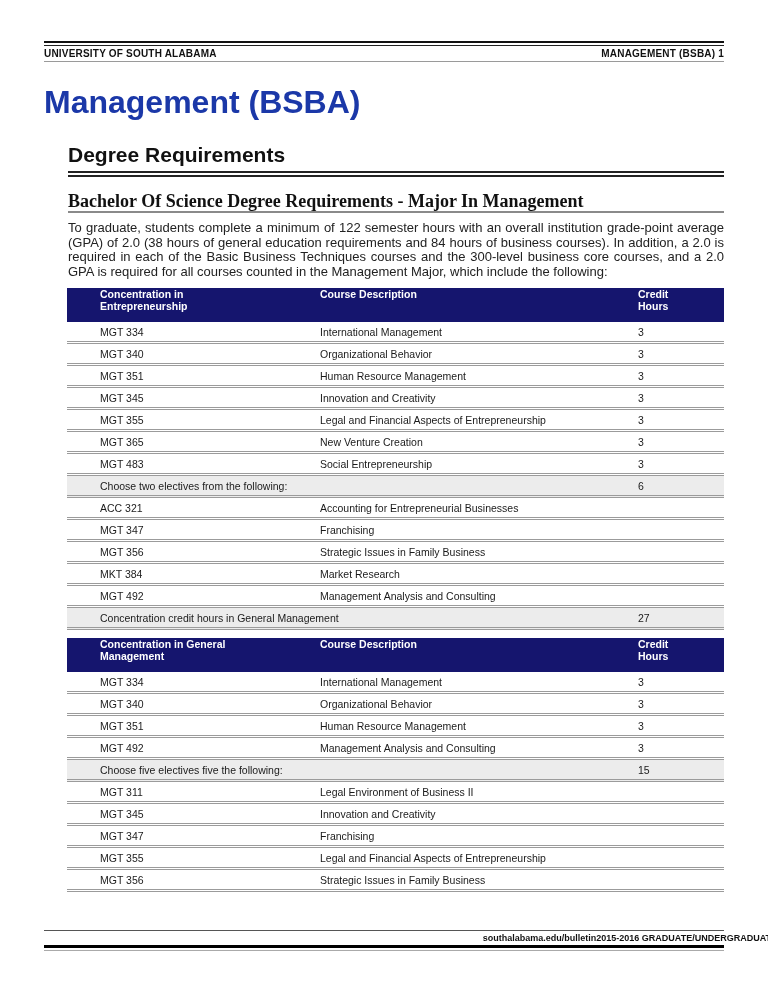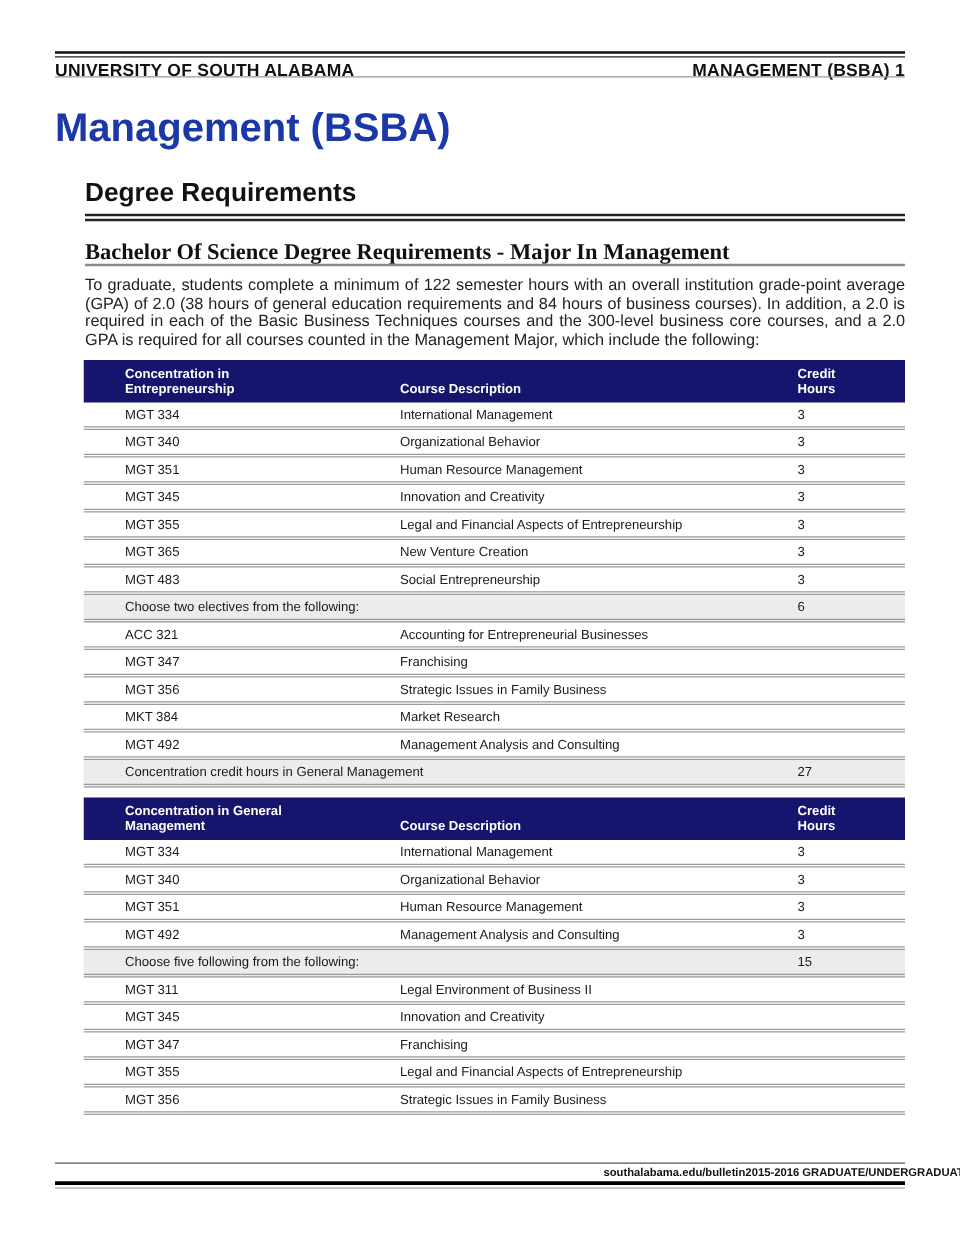--- a/index.html
+++ b/index.html
@@ -4,41 +4,41 @@
 <title>Management (BSBA)</title>
 <style>
   html,body{margin:0;padding:0;background:#fff;}
   .page{position:relative;width:768px;height:994px;background:#ffffff;overflow:hidden;
         font-family:"Liberation Sans",sans-serif;color:#1a1a1a;}
 
   
   .hdr-rule{position:absolute;left:44px;top:41px;width:680px;height:2px;
             border-top:2.5px solid #111;border-bottom:1px solid #222;}
   .hdr-row{position:absolute;left:44px;top:48px;width:680px;display:flex;
-           justify-content:space-between;font-size:14px;font-weight:bold;
+           justify-content:space-between;font-size:10px;font-weight:bold;
            letter-spacing:.2px;color:#111;}
   .hdr-thin{position:absolute;left:44px;top:61px;width:680px;border-top:1.5px solid #9a9a9a;}
 
   
   .title{position:absolute;left:44px;top:84px;font-size:32px;font-weight:bold;
          color:#1b38a8;letter-spacing:0;}
   .degree{position:absolute;left:68px;top:143px;font-size:21px;font-weight:bold;color:#111;}
   .degree-underline{position:absolute;left:68px;top:171px;width:656px;height:2px;
          border-top:2px solid #222;border-bottom:2px solid #222;}
   .bachelor{position:absolute;left:68px;top:191px;font-family:"Liberation Serif",serif;
          font-size:18px;font-weight:bold;color:#111;}
   .bachelor-underline{position:absolute;left:68px;top:211px;width:656px;
          border-top:2px solid #8a8a8a;}
   .para{position:absolute;left:68px;top:221px;width:656px;font-size:13px;
         line-height:14.7px;text-align:justify;color:#222;}
 
   
   .table{position:absolute;left:67px;width:657px;}
   .t1{top:288px;} .t2{top:638px;}
-  .thead{background:#15156e;color:#fff;height:34px;display:flex;align-items:flex-end;
+  .thead{background:#15156e;color:#fff;height:34px;display:flex;align-items:flex-start;
          box-sizing:border-box;padding-bottom:5px;font-size:10.5px;font-weight:bold;}
   .c1{width:253px;box-sizing:border-box;padding-left:33px;}
   .c2{width:318px;box-sizing:border-box;}
   .c3{width:86px;box-sizing:border-box;}
   .th.c1 span{display:block;max-width:135px;line-height:12px;}
   .th.c3 span{display:block;max-width:46px;line-height:12px;}
   .row{display:flex;align-items:center;box-sizing:border-box;min-height:22px;
        padding:3px 0;border-bottom:3px double #9b9b9b;font-size:10.5px;color:#1a1a1a;}
   .row.note{background:#ececec;}
   .cspan{width:571px;box-sizing:border-box;padding-left:33px;}
@@ -179,21 +179,21 @@
           <div class="c1">MGT 351</div>
           <div class="c2">Human Resource Management</div>
           <div class="c3">3</div>
         </div>
         <div class="row">
           <div class="c1">MGT 492</div>
           <div class="c2">Management Analysis and Consulting</div>
           <div class="c3">3</div>
         </div>
         <div class="row note">
-          <div class="cspan">Choose five following from the following:</div>
+          <div class="cspan">Choose five electives five the following:</div>
           <div class="c3">15</div>
         </div>
         <div class="row">
           <div class="c1">MGT 311</div>
           <div class="c2">Legal Environment of Business II</div>
           <div class="c3"></div>
         </div>
         <div class="row">
           <div class="c1">MGT 345</div>
           <div class="c2">Innovation and Creativity</div>

